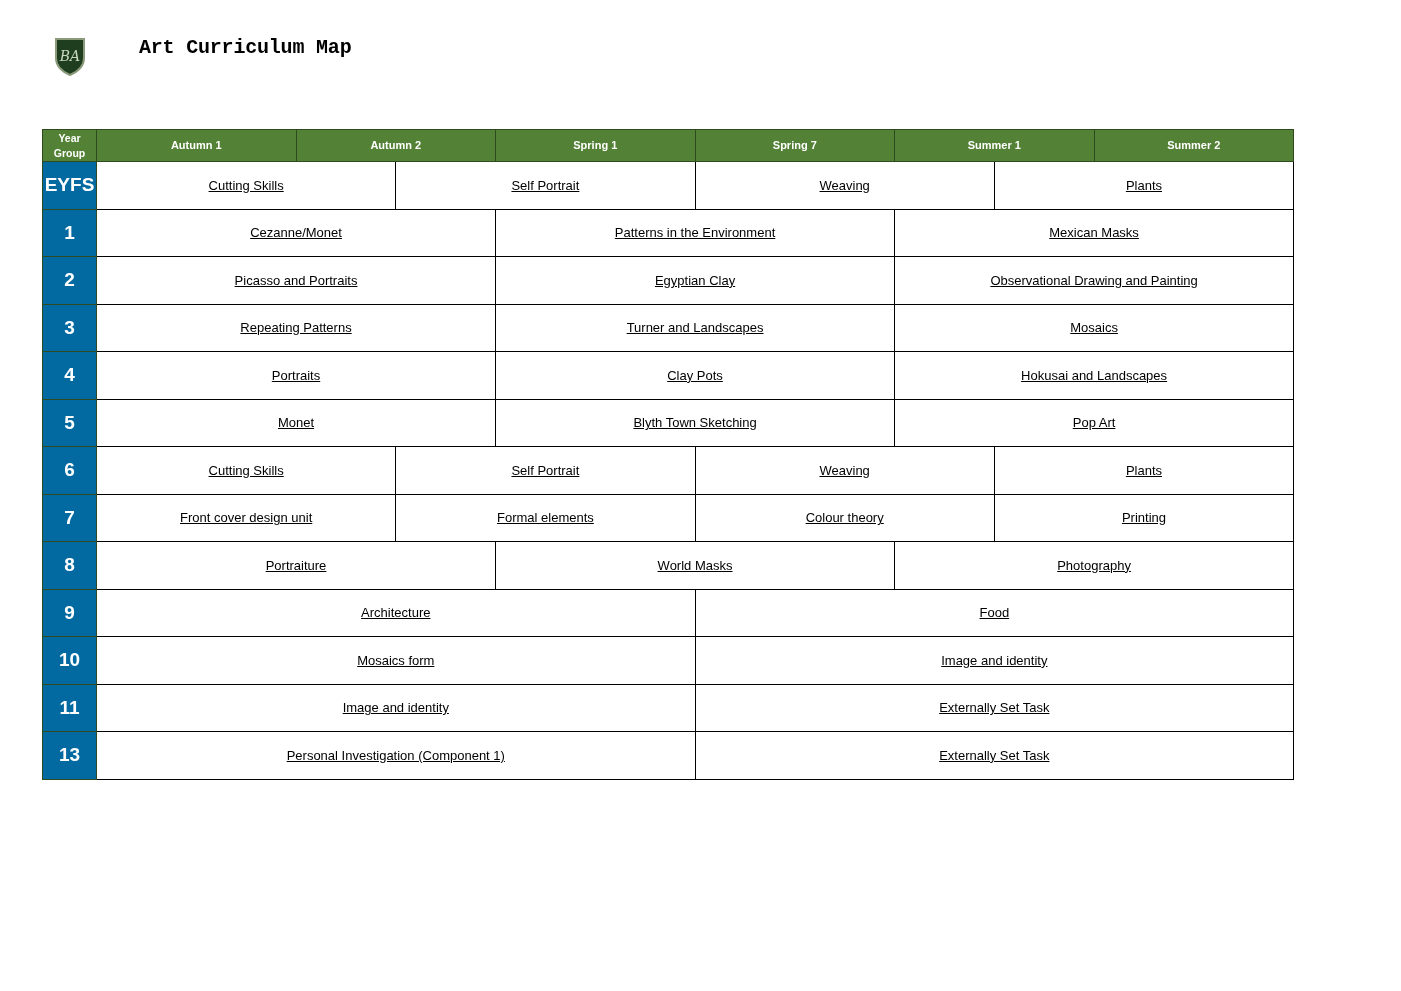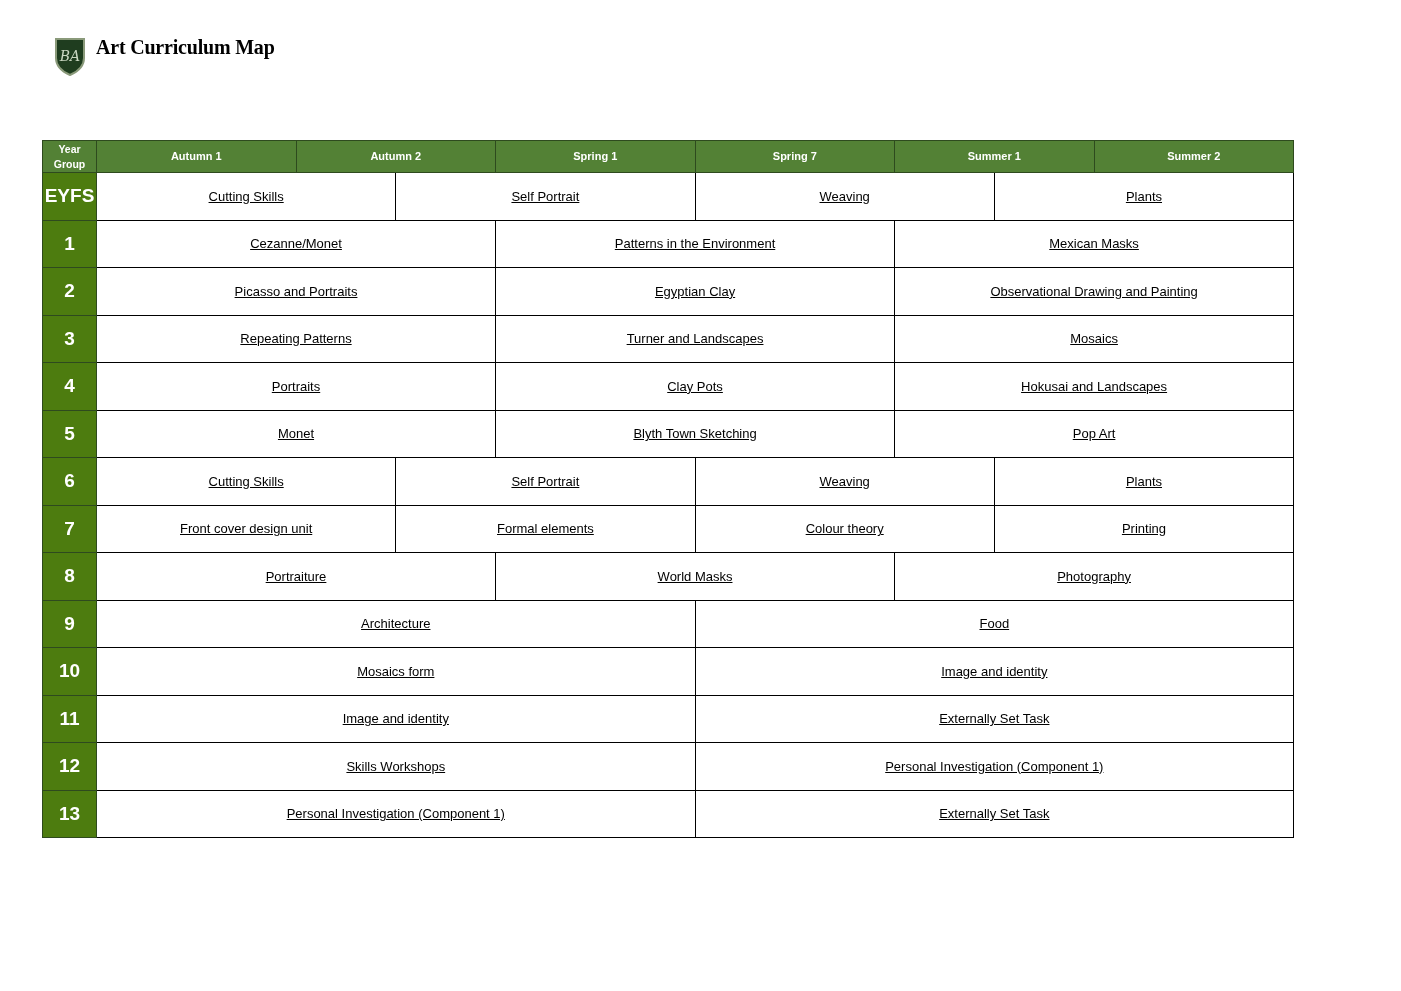--- a/index.html
+++ b/index.html
@@ -1,24 +1,24 @@
 <!DOCTYPE html>
 <html><head>
 <meta charset="utf-8">
 <style>
   html, body { margin: 0; padding: 0; background: #ffffff; }
   body { width: 1401px; height: 991px; position: relative; font-family: "Liberation Sans", sans-serif; color: #000; }
   .header { position: absolute; left: 54px; top: 36px; height: 42px; display: flex; }
   .logo { width: 32px; height: 40px; margin-right: 10px; }
-  .title { font-family: Liberation Serif, serif; font-weight: bold; font-size: 20px; letter-spacing: -0.2px; }
-  table.map { position: absolute; left: 42px; top: 140px; border-collapse: collapse; table-layout: fixed; width: 1251px; }
+  .title { font-family: Liberation Mono, monospace; font-weight: bold; font-size: 20px; letter-spacing: -0.2px; margin-left: 43px; }
+  table.map { position: absolute; left: 42px; top: 129px; border-collapse: collapse; table-layout: fixed; width: 1251px; }
   table.map td, table.map th { border: 1px solid #000; padding: 0; text-align: center; vertical-align: middle; }
   table.map th { background: #538135; color: #fff; font-size: 11px; font-weight: bold; height: 31px; border-color: #2e4a1e; line-height: 15px; }
   table.map th.yg { font-size: 10.5px; line-height: 15px; }
-  table.map td.year { background: #4d7c0f; color: #fff; font-weight: bold; font-size: 19px; border-color: #2e4a1e; }
+  table.map td.year { background: #0369a1; color: #fff; font-weight: bold; font-size: 19px; border-color: #2e4a1e; }
   table.map td.topic { font-size: 13px; height: 46.5px; text-decoration: underline; }
 </style>
 </head>
 <body>
 
 <div class="header">
   <svg class="logo" viewBox="0 0 32 40">
     <path d="M2 3 L30 3 L30 22 Q30 33 16 39 Q2 33 2 22 Z" fill="#1f3d1f" stroke="#8a9a7a" stroke-width="2"></path>
     <text x="16" y="25" text-anchor="middle" font-family="DejaVu Serif, serif" font-style="italic" font-size="14" fill="#c8d6c0">BA</text>
   </svg>
@@ -108,23 +108,18 @@
         <td class="year">10</td>
         <td class="topic" colspan="6">Mosaics form</td>
         <td class="topic" colspan="6">Image and identity</td>
       </tr>
       <tr>
         <td class="year">11</td>
         <td class="topic" colspan="6">Image and identity</td>
         <td class="topic" colspan="6">Externally Set Task</td>
       </tr>
       <tr>
-        <td class="year">12</td>
-        <td class="topic" colspan="6">Skills Workshops</td>
-        <td class="topic" colspan="6">Personal Investigation (Component 1)</td>
-      </tr>
-      <tr>
         <td class="year">13</td>
         <td class="topic" colspan="6">Personal Investigation (Component 1)</td>
         <td class="topic" colspan="6">Externally Set Task</td>
       </tr>
     </tbody>
 </table>
 
 </body></html>

